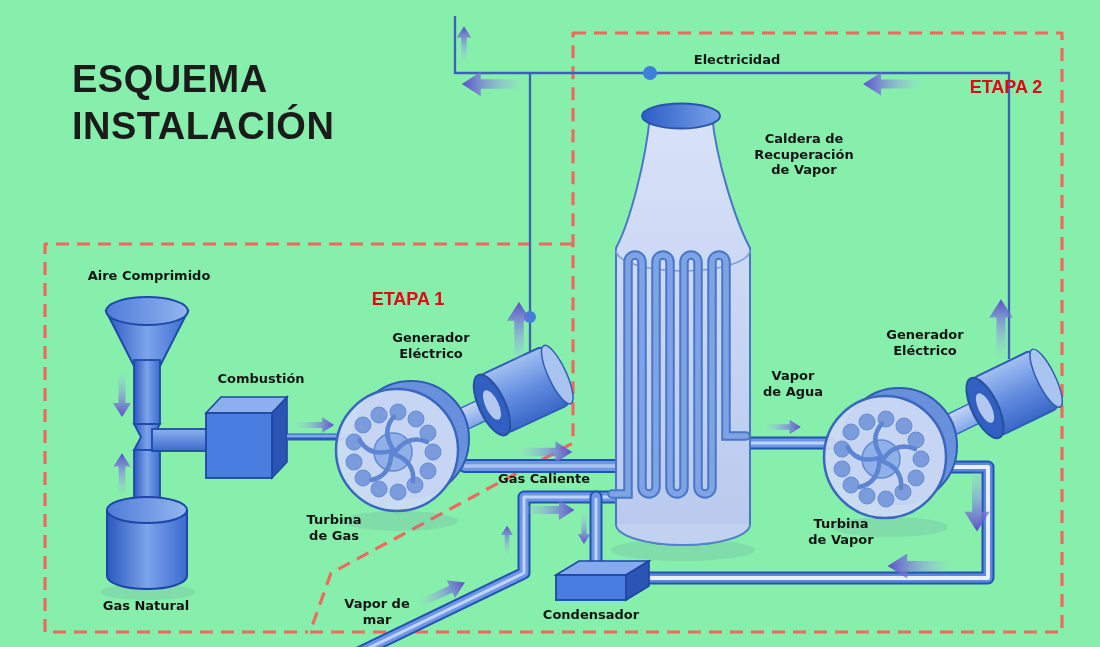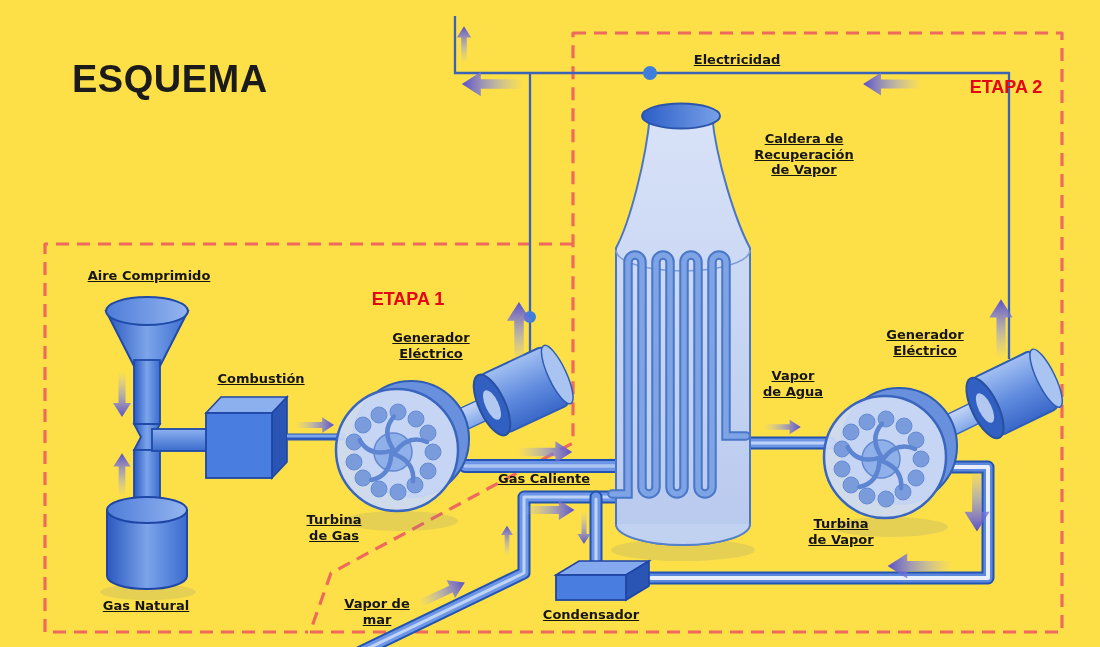--- a/index.html
+++ b/index.html
@@ -1,20 +1,20 @@
 <!DOCTYPE html>
 <html><head>
 <meta charset="utf-8">
 <style>
   html,body{margin:0;padding:0;background:#ffffff;}
-  .stage{position:relative;width:1100px;height:647px;background:#fde047;overflow:hidden;
+  .stage{position:relative;width:1100px;height:647px;background:#86efac;overflow:hidden;
          font-family:"DejaVu Sans", sans-serif;}
   .stage svg{position:absolute;left:0;top:0;}
   .lbl{position:absolute;transform:translateX(-50%);text-align:center;white-space:nowrap;
-       font:700 13px/15.5px "DejaVu Sans", sans-serif;color:#151515;text-decoration:underline;}
+       font:700 13px/15.5px "DejaVu Sans", sans-serif;color:#151515;}
   .lbl span{display:block;}
   .title{position:absolute;left:72px;top:56px;font:700 38px/47px "Liberation Sans", sans-serif;
          color:#1b1b1b;letter-spacing:.5px;}
   .title span{display:block;}
   .etapa{position:absolute;transform:translateX(-50%);font:700 18px "Liberation Sans", sans-serif;
          color:#e30613;white-space:nowrap;margin-top:32px;}
 </style>
 </head>
 <body>
 
@@ -246,20 +246,21 @@
     <use href="#arr" transform="translate(507,556) rotate(-90) scale(0.66)"></use>
     <use href="#arr" transform="translate(419,604) rotate(-25) scale(1.1)"></use>
     <use href="#arr" transform="translate(764,427) scale(0.8)"></use>
     <use href="#arr" transform="translate(977,467) rotate(90) scale(1.4)"></use>
     <use href="#arr" transform="translate(952,566) rotate(180) scale(1.4)"></use>
   </g>
 </svg>
 
 <div class="title">
   <span>ESQUEMA</span>
+  <span>INSTALACIÓN</span>
 </div>
 
 <div class="etapa" style="left:408px;top:257px">ETAPA 1</div>
 <div class="etapa" style="left:1006px;top:45px">ETAPA 2</div>
 
 <div class="lbl" style="left:737px;top:52px">Electricidad</div>
 
 <div class="lbl" style="left:804px;top:131px">
   <span>Caldera de</span>
   <span>Recuperación</span>

